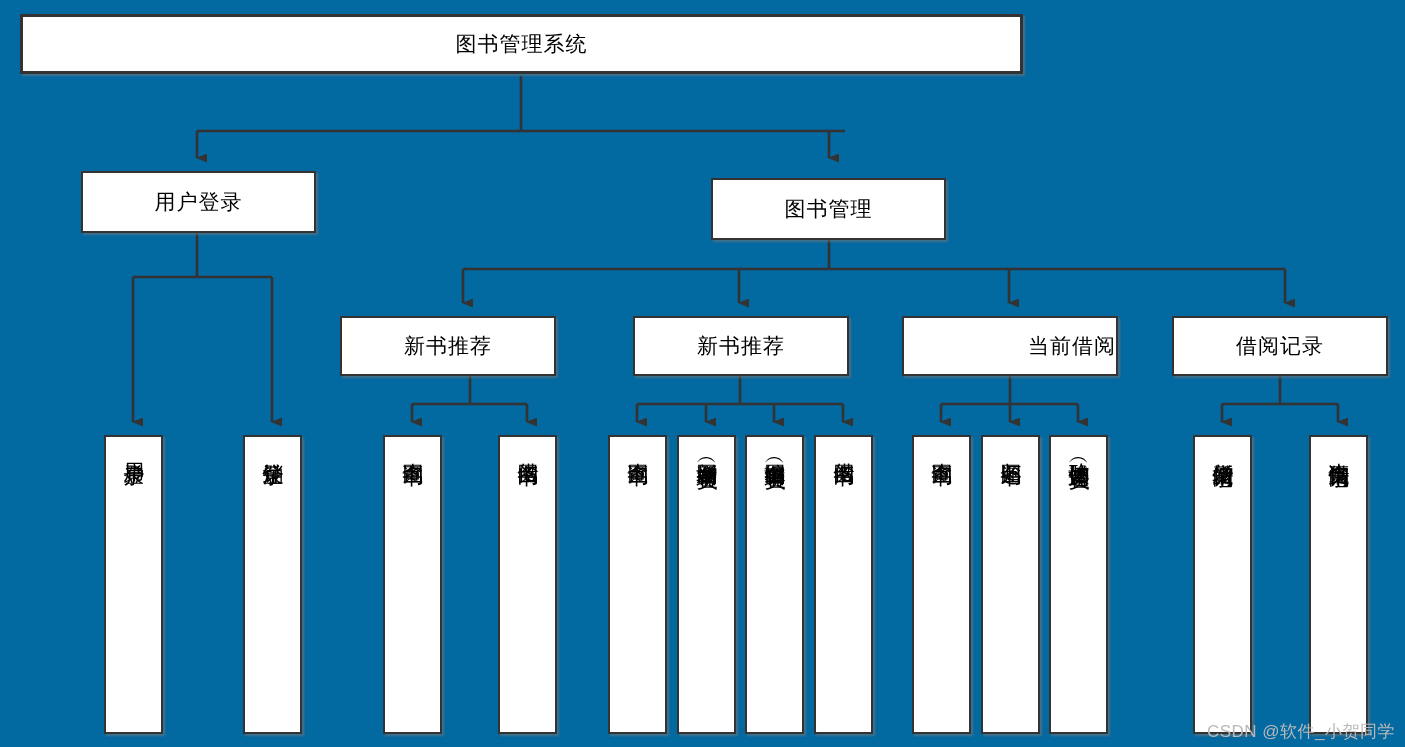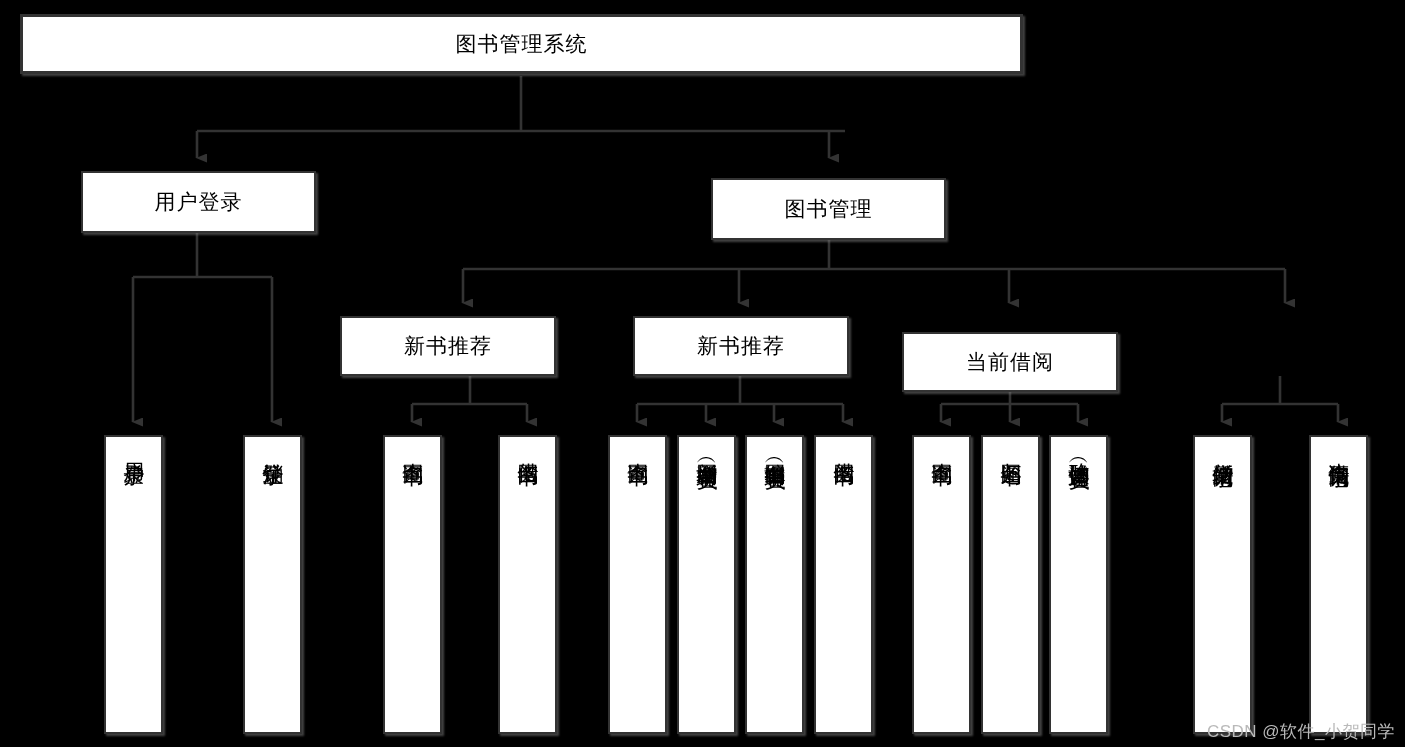--- a/index.html
+++ b/index.html
@@ -7,21 +7,21 @@
     padding: 0;
     background: #ffffff;
   }
   body {
     font-family: "Liberation Sans", "DejaVu Sans", sans-serif;
   }
   #canvas {
     position: relative;
     width: 1405px;
     height: 747px;
-    background: #000000;
+    background: #0369a1;
     overflow: hidden;
   }
   #diagram-svg {
     position: absolute;
     left: 0;
     top: 0;
     width: 1405px;
     height: 747px;
   }
   .node-box {
@@ -136,22 +136,25 @@
   <div class="node-box" style="left:711px; top:178px; width:235px; height:62px;">
     <span class="node-label-h">图书管理</span>
   </div>
 
   <div class="node-box" style="left:340px; top:316px; width:216px; height:60px;">
     <span class="node-label-h">新书推荐</span>
   </div>
   <div class="node-box" style="left:633px; top:316px; width:216px; height:60px;">
     <span class="node-label-h">新书推荐</span>
   </div>
-  <div class="node-box" style="left:902px; top:332px; width:216px; height:60px;">
+  <div class="node-box" style="left:902px; top:316px; width:216px; height:60px;justify-content:flex-end;">
     <span class="node-label-h">当前借阅</span>
+  </div>
+  <div class="node-box" style="left:1172px; top:316px; width:216px; height:60px;">
+    <span class="node-label-h">借阅记录</span>
   </div>
 
   <div class="node-box leaf" style="left:104px; top:435px; width:59px; height:299px;">
     <span class="node-label-v">用户登录</span>
   </div>
   <div class="node-box leaf" style="left:243px; top:435px; width:59px; height:299px;">
     <span class="node-label-v">注销登录</span>
   </div>
 
   <div class="node-box leaf" style="left:383px; top:435px; width:59px; height:299px;">

